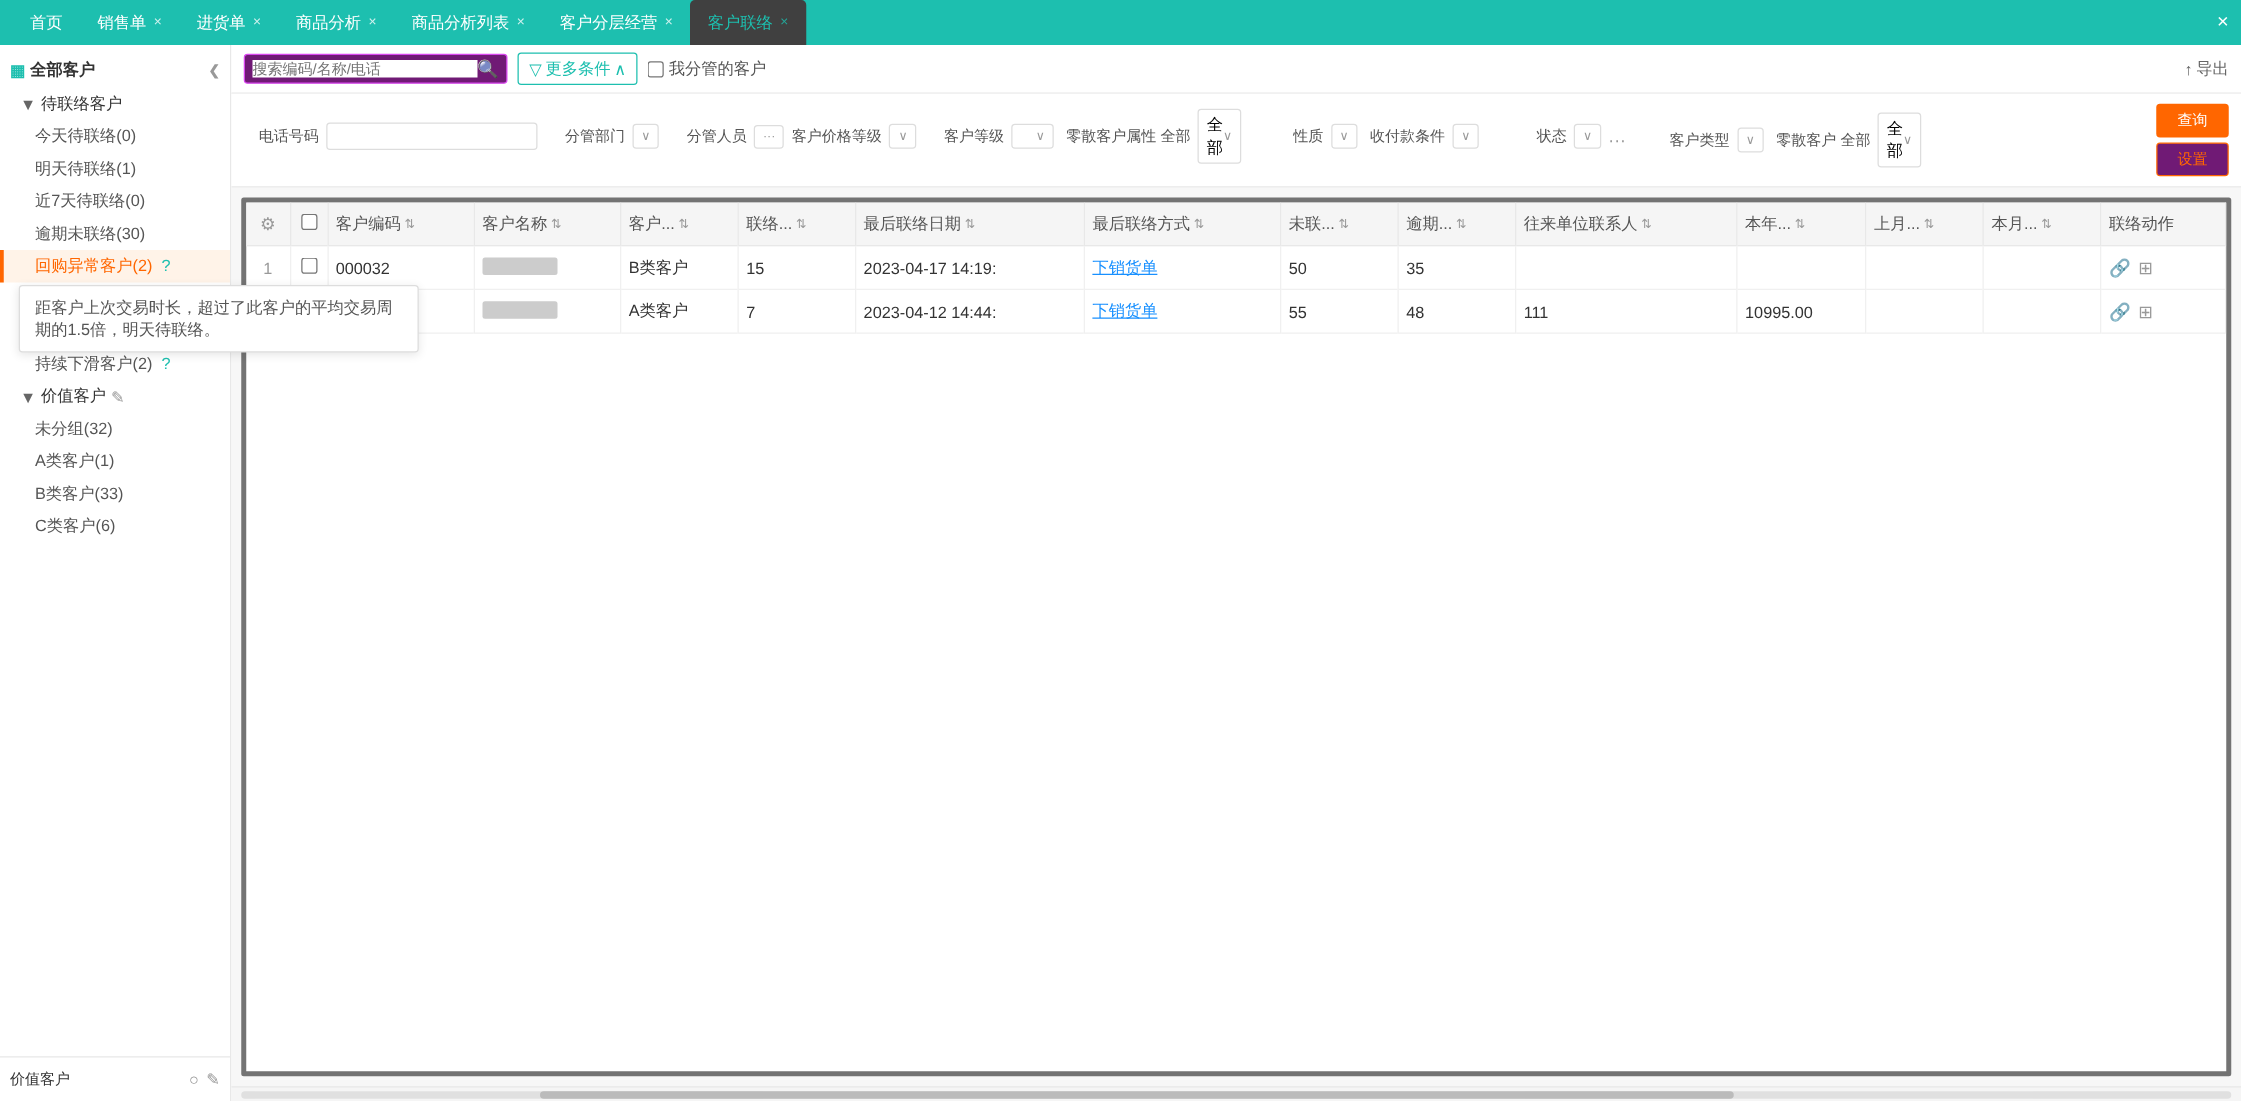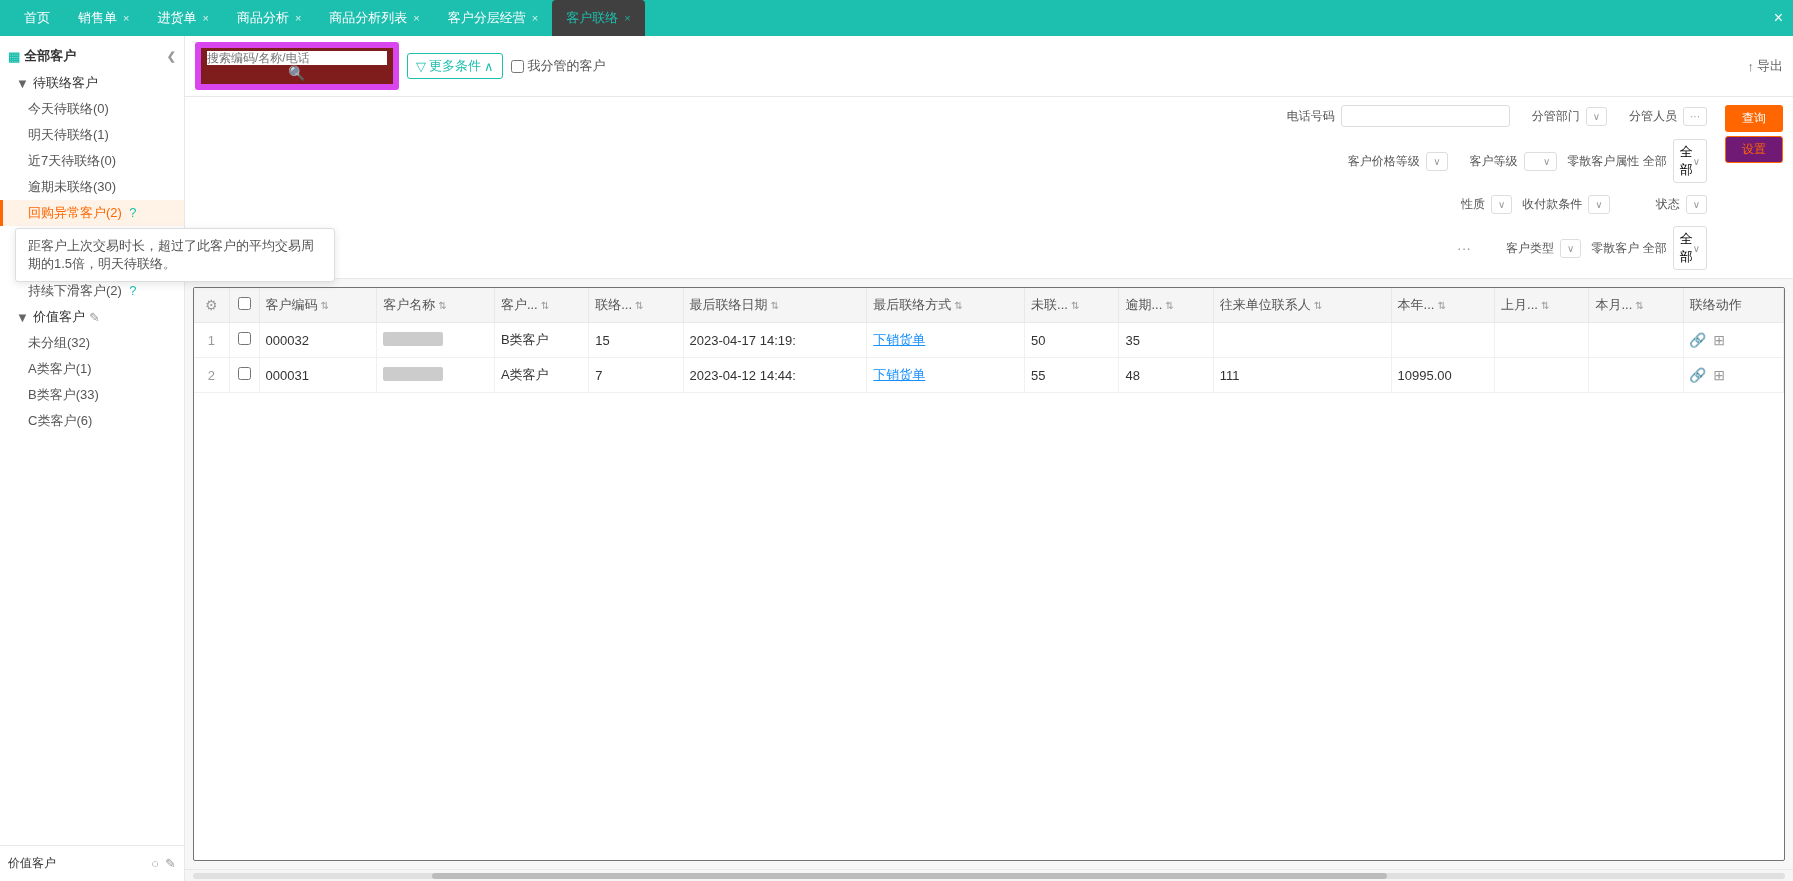--- a/index.html
+++ b/index.html
@@ -161,25 +161,24 @@
       border-bottom: 1px solid #e8e8e8;
       padding: 6px 10px;
       display: flex;
       align-items: center;
       gap: 8px;
       flex-wrap: nowrap;
     }
     .filter-search-wrap {
       display: flex;
       align-items: center;
-      border: 6px solid #d946ef;
+      border: 1px solid #d946ef;
       border-radius: 3px;
       padding: 3px 6px;
-      background: #7f1d1d;
-      flex-direction: column;
+      background: #701a75;
     }
     .filter-search-wrap input {
       border: none;
       outline: none;
       font-size: 12px;
       width: 180px;
     }
     .filter-more-btn {
       display: flex;
       align-items: center;
@@ -287,21 +286,21 @@
       font-size: 14px;
       cursor: pointer;
     }
 
     
     .table-area {
       flex: 1;
       overflow: auto;
       background: white;
       margin: 8px;
-      border: 1px solid #737373;
+      border: 4px solid #737373;
       border-radius: 2px;
     }
     table {
       width: 100%;
       border-collapse: collapse;
       font-size: 12px;
     }
     thead tr {
       background: #f5f5f5;
       border-bottom: 1px solid #e8e8e8;
@@ -561,21 +560,21 @@
         <span>我分管的客户</span>
       </div>
       <div class="filter-export-btn">
         <span>↑</span>
         <span>导出</span>
       </div>
     </div>
 
     <div class="advanced-filter">
       <div style="display:flex;gap:8px;">
-        <div style="flex:1;display:flex;flex-direction:column;gap:6px;align-items:flex-end;">
+        <div style="flex:1;display:flex;flex-direction:row;gap:6px;">
 
           <div class="filter-row">
             <div class="filter-cell">
               <span class="filter-label">电话号码</span>
               <input class="filter-input" type="text" style="flex: 1 1 0%;">
             </div>
             <div class="filter-cell">
               <span class="filter-label">分管部门</span>
               <div class="filter-select">
                 <span></span>

